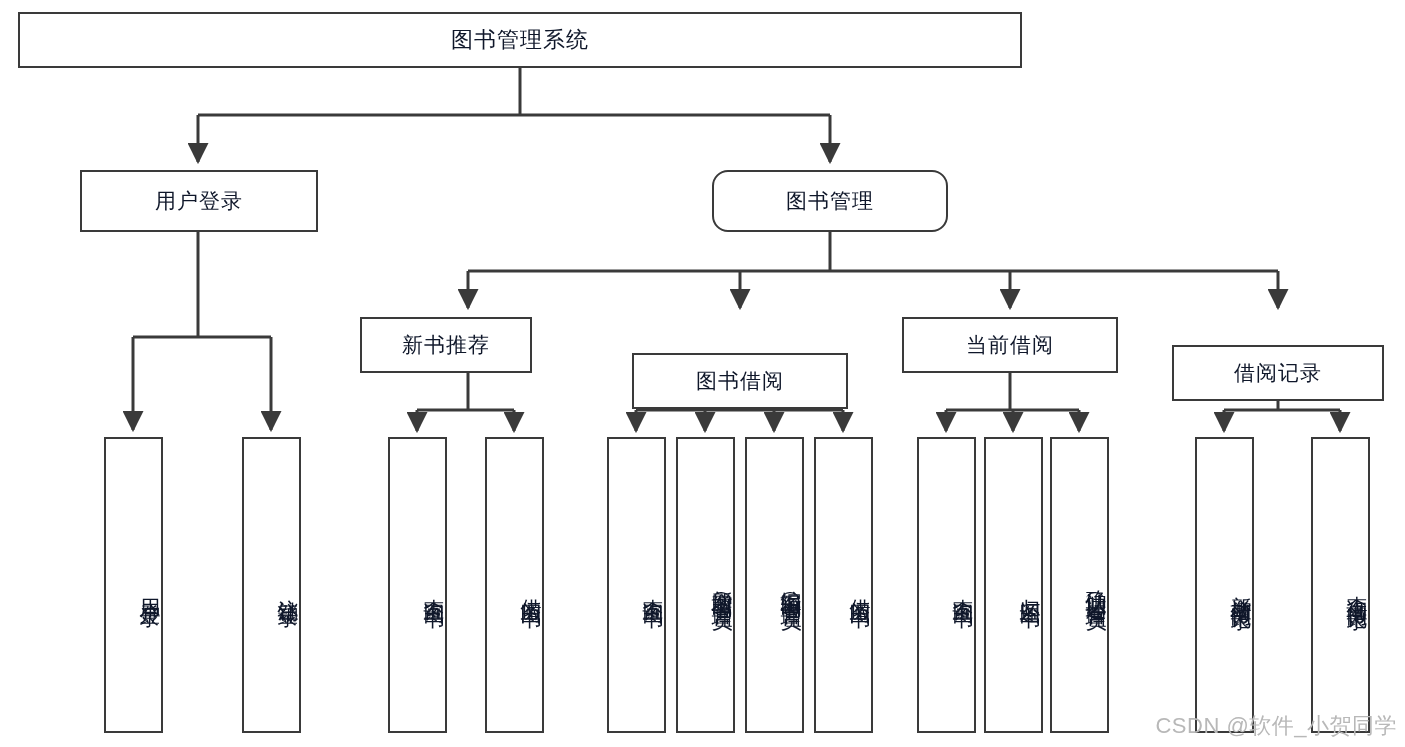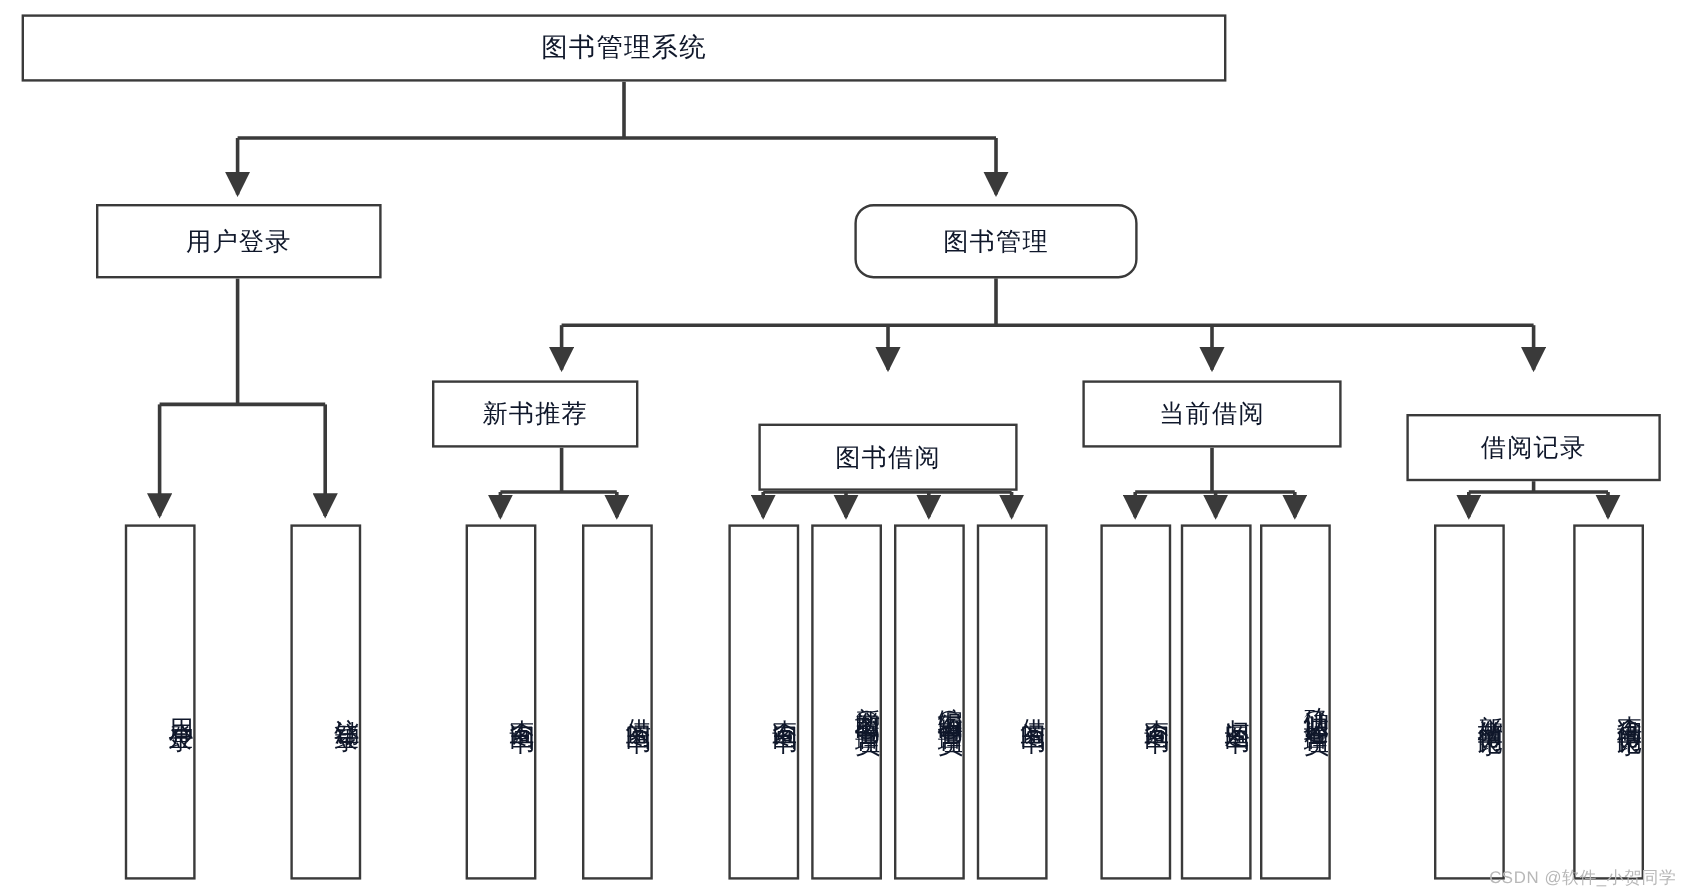--- a/index.html
+++ b/index.html
@@ -52,21 +52,21 @@
     align-items: flex-start;
     justify-content: center;
   }
   .node.vert.tall {
     padding-top: 2px;
   }
   .watermark {
     position: absolute;
     right: 8px;
     bottom: 6px;
-    font-size: 14px;
+    font-size: 22px;
     color: #b8b8b8;
     letter-spacing: 0.5px;
     white-space: nowrap;
     pointer-events: none;
   }
 </style>
 </head>
 <body>
 
 <div id="canvas">

